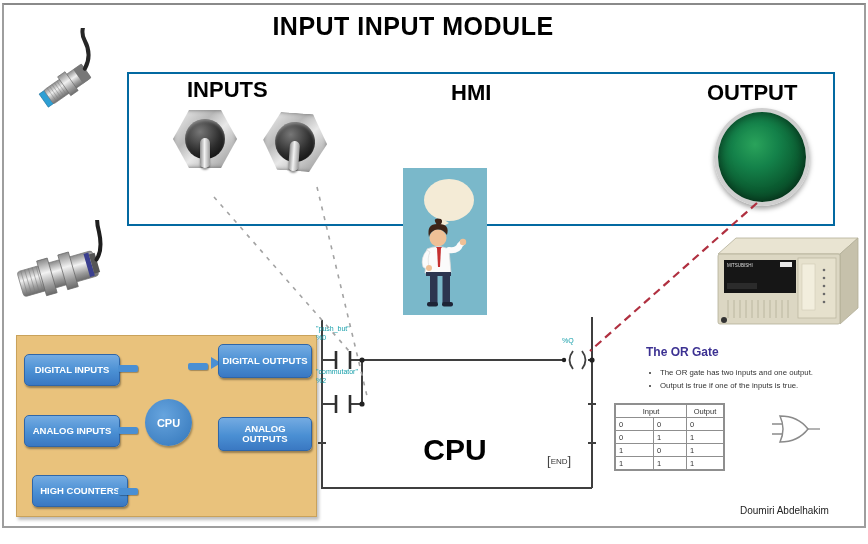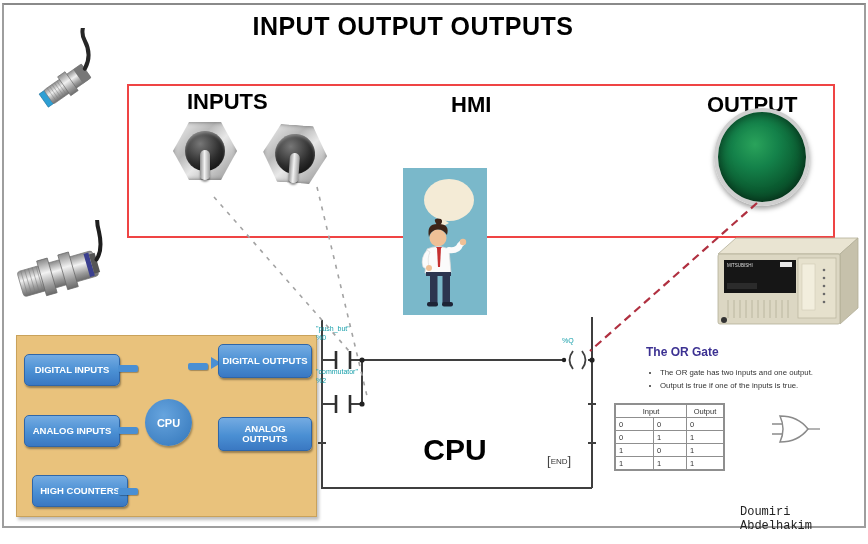--- a/index.html
+++ b/index.html
@@ -9,22 +9,22 @@
 
   
   .frame{position:absolute;left:2px;top:3px;width:860px;height:521px;
          border:2px solid #9e9e9e;border-top-color:#8a8a8a;background:transparent;}
 
   
   .page-title{position:absolute;left:0;top:12px;width:826px;text-align:center;
               font-size:25px;font-weight:bold;letter-spacing:.5px;color:#000;}
 
   
-  .module-box{position:absolute;left:127px;top:84px;width:704px;height:150px;
-              border:2px solid #ef4444;background:#fff;}
+  .module-box{position:absolute;left:127px;top:72px;width:704px;height:150px;
+              border:2px solid #0369a1;background:#fff;}
   .sec-label{position:absolute;font-size:22px;font-weight:bold;color:#000;}
 
   
   .switch{position:absolute;width:64px;height:60px;}
   .hex{position:absolute;left:0;top:0;width:64px;height:58px;
        background:linear-gradient(135deg,#f4f4f4 0%,#b9b9b9 35%,#e8e8e8 55%,#8f8f8f 100%);
        clip-path:polygon(25% 0,75% 0,100% 50%,75% 100%,25% 100%,0 50%);
        box-shadow:inset 0 0 4px #666;}
   .switch-ring{position:absolute;left:12px;top:9px;width:40px;height:40px;border-radius:50%;
        background:radial-gradient(circle at 38% 32%,#777 0%,#2c2c2c 55%,#000 100%);
@@ -72,33 +72,33 @@
               font-size:7.8px;color:#333;}
   .or-bullets li{margin-bottom:4px;}
   .truth-table{position:absolute;left:614px;top:403px;border-collapse:collapse;
                font-size:7.5px;color:#333;}
   .truth-table td,.truth-table th{border:1px solid #8f8f8f;height:12px;padding:0 0 0 3px;
                font-weight:normal;text-align:left;}
   .truth-table th{text-align:center;padding:0;}
   .truth-table .c1{width:34px;} .truth-table .c2{width:29px;} .truth-table .c3{width:33px;}
   .truth-table{border:2px solid #8f8f8f;}
 
-  .credit{position:absolute;left:740px;top:505px;font-size:12px;color:#222;font-family:Liberation Mono, monospace;}
+  .credit{position:absolute;left:740px;top:505px;font-size:10px;color:#222;}
 
   .overlay{position:absolute;left:0;top:0;pointer-events:none;z-index:5;}
   svg{display:block;}
 </style>
 </head>
 <body>
 
 <div class="canvas">
 
   <div class="frame"></div>
 
-  <div class="page-title">INPUT OUTPUT OUTPUTS</div>
+  <div class="page-title">INPUT INPUT MODULE</div>
 
   <div class="module-box">
     <div class="sec-label" style="left:58px;top:3px;">INPUTS</div>
     <div class="sec-label" style="left:322px;top:6px;">HMI</div>
     <div class="sec-label" style="left:578px;top:6px;">OUTPUT</div>
 
     <div class="switch" style="left:44px;top:36px;">
       <div class="hex"></div>
       <div class="switch-ring"></div>
       <div class="lever"></div>

